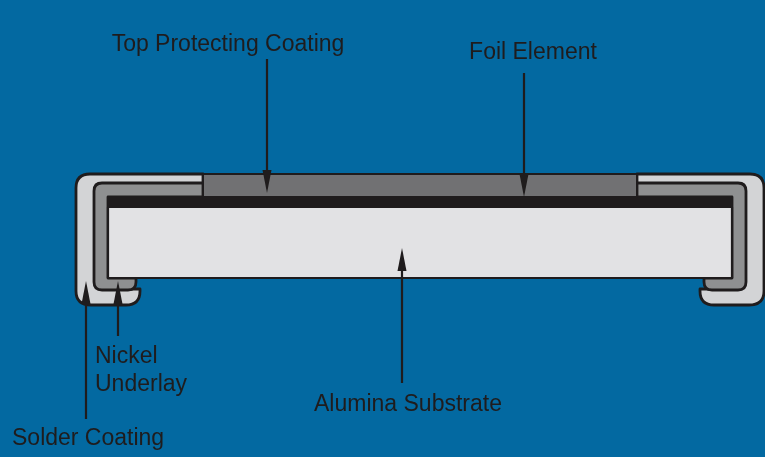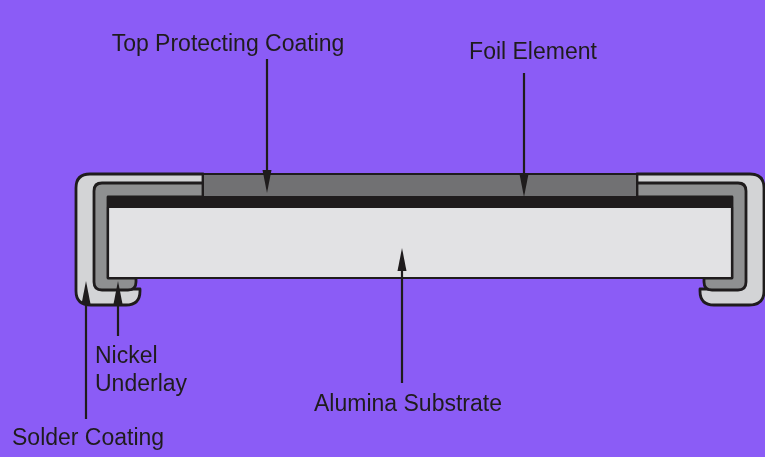--- a/index.html
+++ b/index.html
@@ -4,21 +4,21 @@
 <style>
   html, body {
     margin: 0;
     padding: 0;
     background: #ffffff;
   }
   .stage {
     position: relative;
     width: 765px;
     height: 457px;
-    background: #8b5cf6;
+    background: #0369a1;
     overflow: hidden;
     font-family: "Liberation Sans", sans-serif;
   }
   svg { display: block; }
   .outlined {
     stroke: #1f1c1d;
     stroke-linejoin: round;
   }
   .cap   { stroke-width: 2.8; }
   .slab  { stroke-width: 2.2; }

